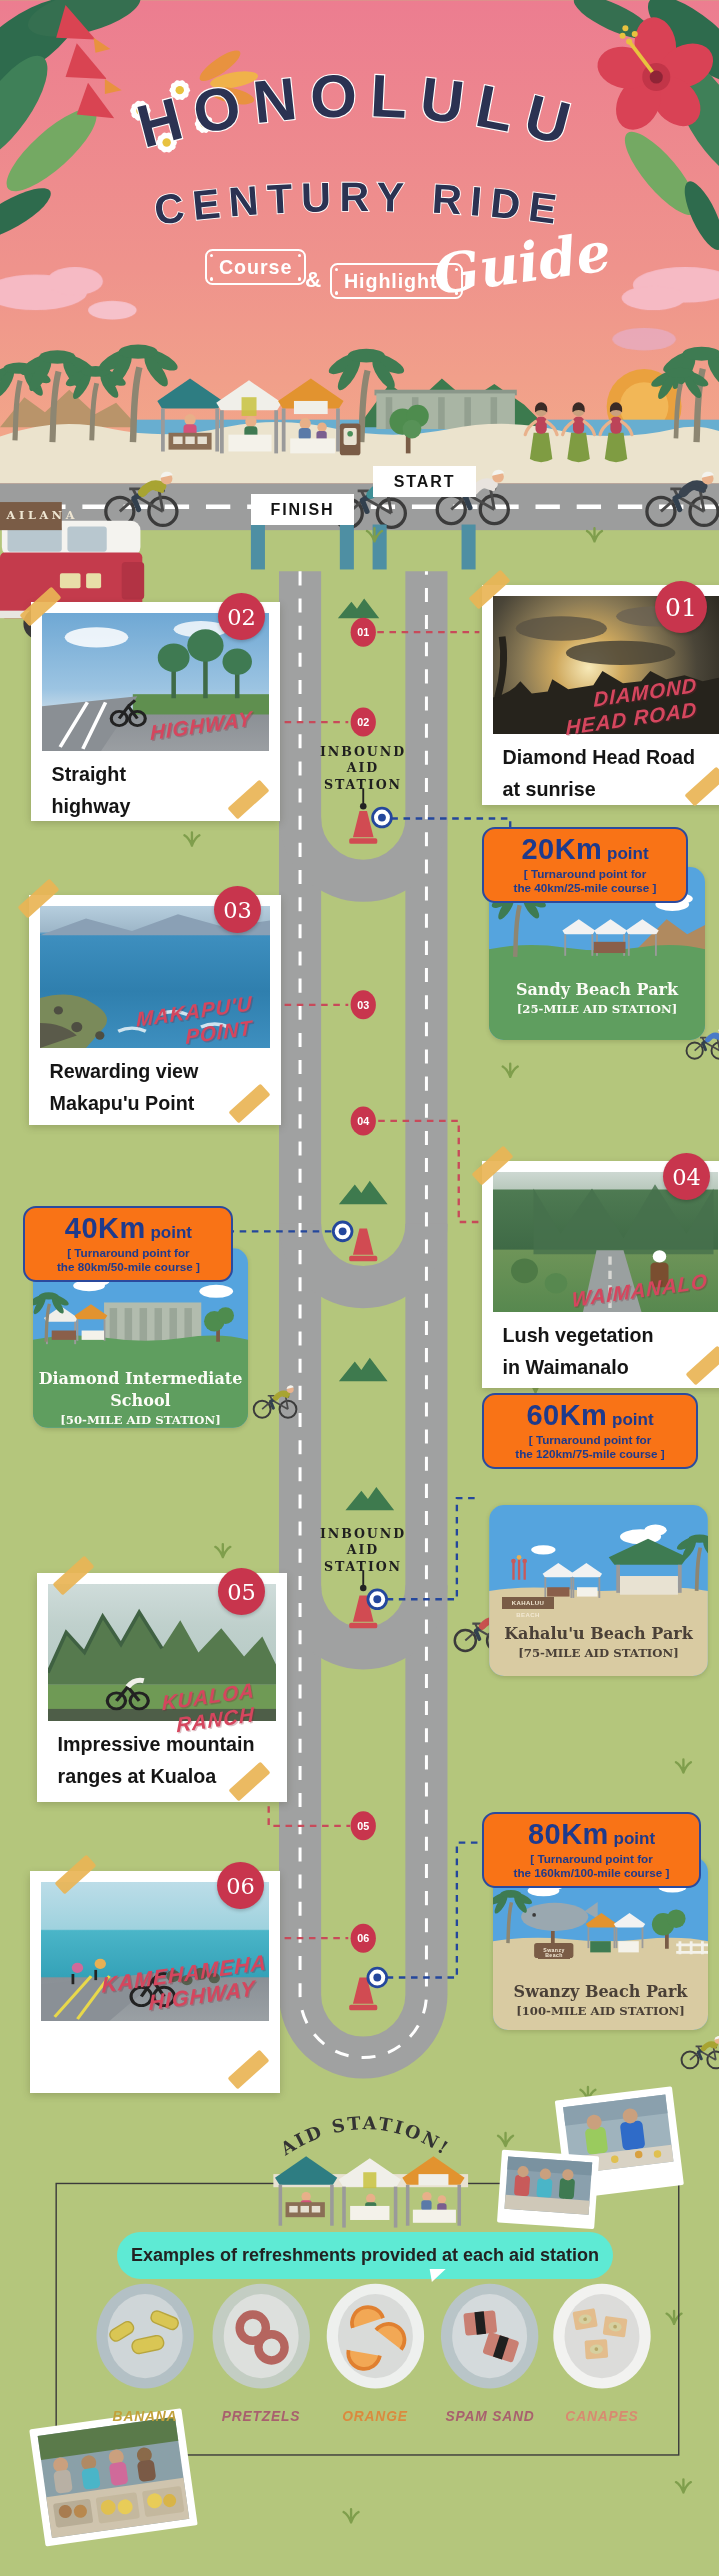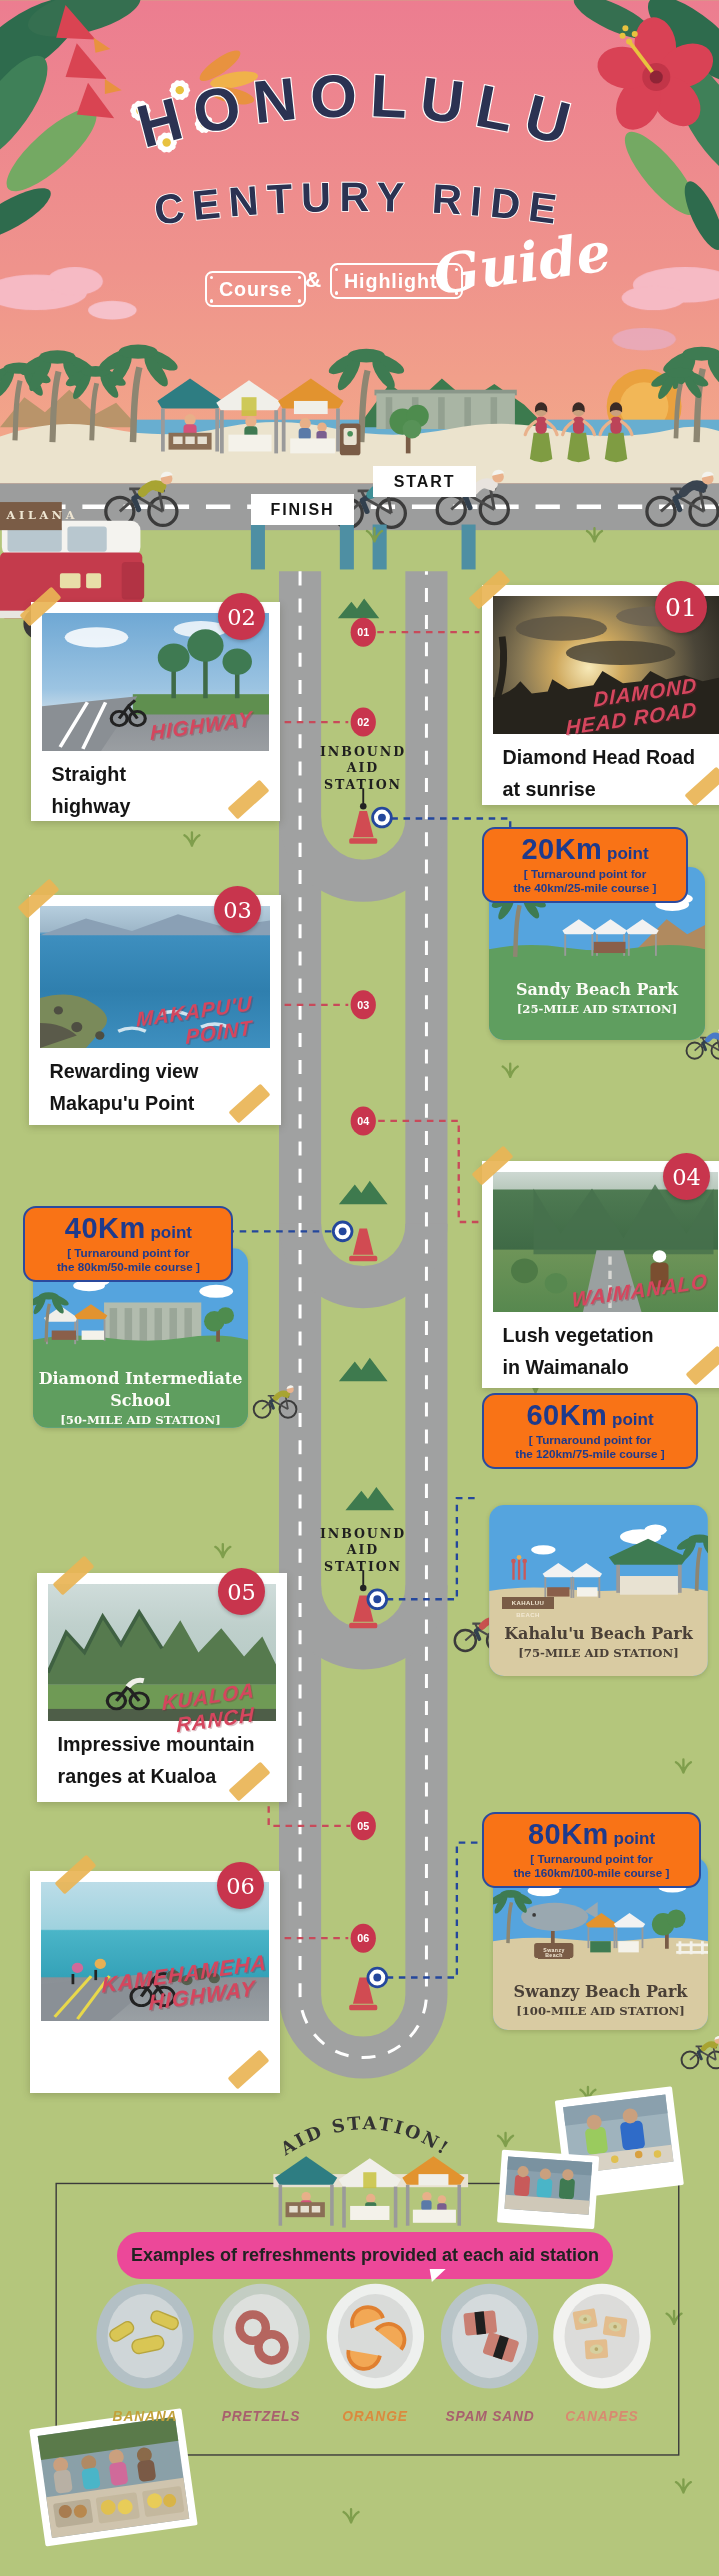--- a/index.html
+++ b/index.html
@@ -46,21 +46,21 @@
   .badge:before,.badge:after{content:"";position:absolute;width:3.7px;height:3.7px;border-radius:50%;background:#fff;top:2.8px;}
   .badge:before{left:2.8px;} .badge:after{right:2.8px;}
   .badge b:before,.badge b:after{content:"";position:absolute;width:3.7px;height:3.7px;border-radius:50%;background:#fff;bottom:2.8px;}
   .badge b:before{left:2.8px;} .badge b:after{right:2.8px;}
   .amp{position:absolute;color:#fff;font-size:22.5px;font-weight:700;z-index:3;}
   .guide{position:absolute;font-family:"DejaVu Serif",serif;font-style:italic;font-weight:700;
         font-size:54px;color:#fff;transform:rotate(-8deg);z-index:3;}
   .vansign{position:absolute;color:#efe6d2;font-size:11.2px;letter-spacing:3.7px;font-weight:700;
         font-family:"DejaVu Serif",serif;z-index:2;}
   
-  .bubble{position:absolute;background:#ec4899;border-radius:24px;display:flex;align-items:center;
+  .bubble{position:absolute;background:#5eead4;border-radius:24px;display:flex;align-items:center;
         justify-content:center;font-size:18px;font-weight:700;color:#222;z-index:2;}
   .bubble:after{content:"";position:absolute;left:62%;bottom:-11.2px;border:8.4px solid transparent;
         border-top:13px solid #fff;transform:skewX(-24deg);}
   .food-label{position:absolute;transform:translateX(-50%) scaleX(.92);font-style:italic;font-weight:900;
         font-size:15px;letter-spacing:0.9px;z-index:2;white-space:nowrap;}
   .fl0{color:#c2a13b;} .fl1{color:#a8606e;} .fl2{color:#db8a3e;} .fl3{color:#a8606e;} .fl4{color:#d88a70;}
   
   .ph1{background:radial-gradient(circle at 42% 52%, #f7e9b8 0%, #cfa95e 22%, #8a7a55 45%, #4a4538 72%, #2c2921 100%);}
   .ph2{background:linear-gradient(180deg,#6fa8d4 0%,#9cc4e2 55%,#c2d8e8 70%,#8a8f94 71%,#9a9ea2 100%);}
   .ph3{background:linear-gradient(180deg,#b6cede 0%,#9db6c8 18%,#3e8fbf 20%,#2f7fae 60%,#3e8fbf 100%);}
@@ -541,21 +541,21 @@
     <rect x="54" y="76" width="44" height="28" rx="3" fill="#c4b89e"></rect>
           <circle cx="66" cy="88" r="8" fill="#e0c050"></circle>
           <circle cx="84" cy="90" r="8" fill="#e8cc58"></circle>
     <rect x="104" y="76" width="42" height="28" rx="3" fill="#c4b89e"></rect>
           <circle cx="116" cy="88" r="8" fill="#e8cc58"></circle>
           <circle cx="132" cy="90" r="7" fill="#d8b448"></circle>
   </g>
 </g>
 </svg>
 
-<div class="badge" style="left:205px;top:271px;"><b></b><span>Course</span></div>
+<div class="badge" style="left:205px;top:249px;"><b></b><span>Course</span></div>
 <div class="amp" style="left:305px;top:267px;">&amp;</div>
 <div class="badge" style="left:330px;top:263px;"><b></b><span>Highlights</span></div>
 <div class="guide" style="left:433px;top:231px;">Guide</div>
 
 <div class="vansign" style="left:6.6px;top:508px;">AILANA</div>
 
 <div class="gate" style="left:251px;top:494px;">FINISH</div>
 <div class="gate" style="left:373px;top:466px;">START</div>
 
 <div class="inbound" style="left:307px;top:744px;">

